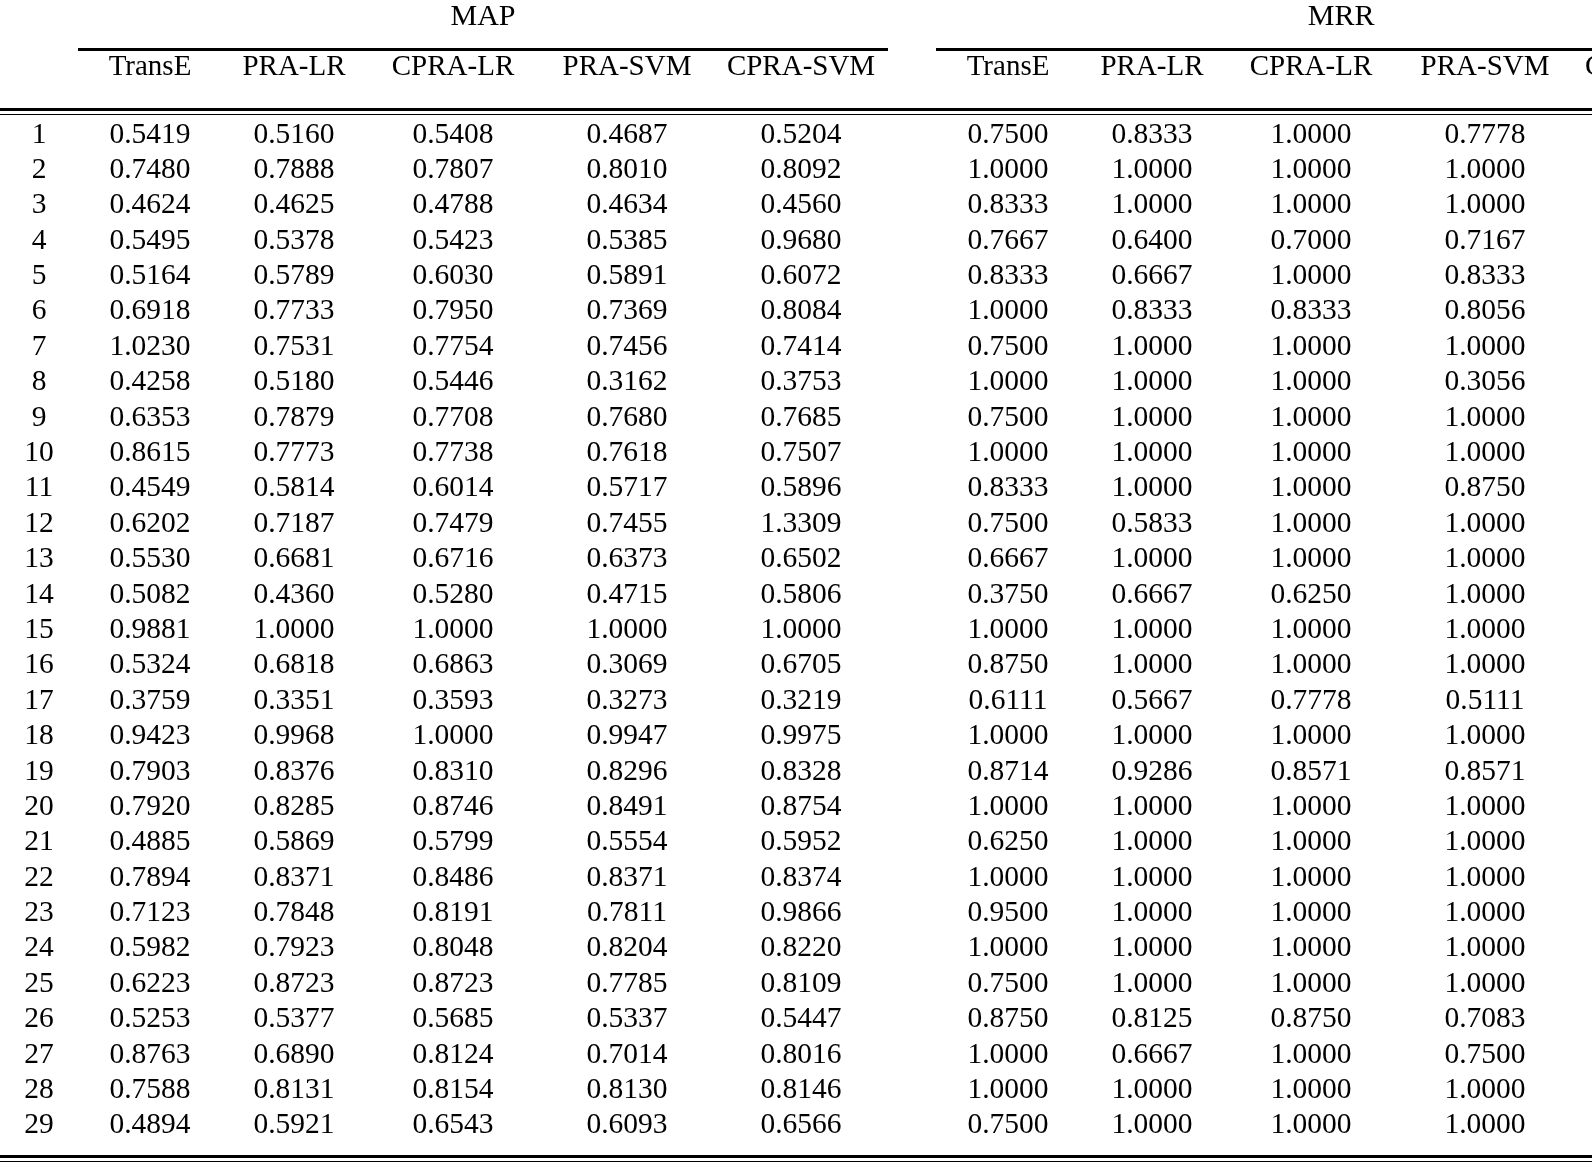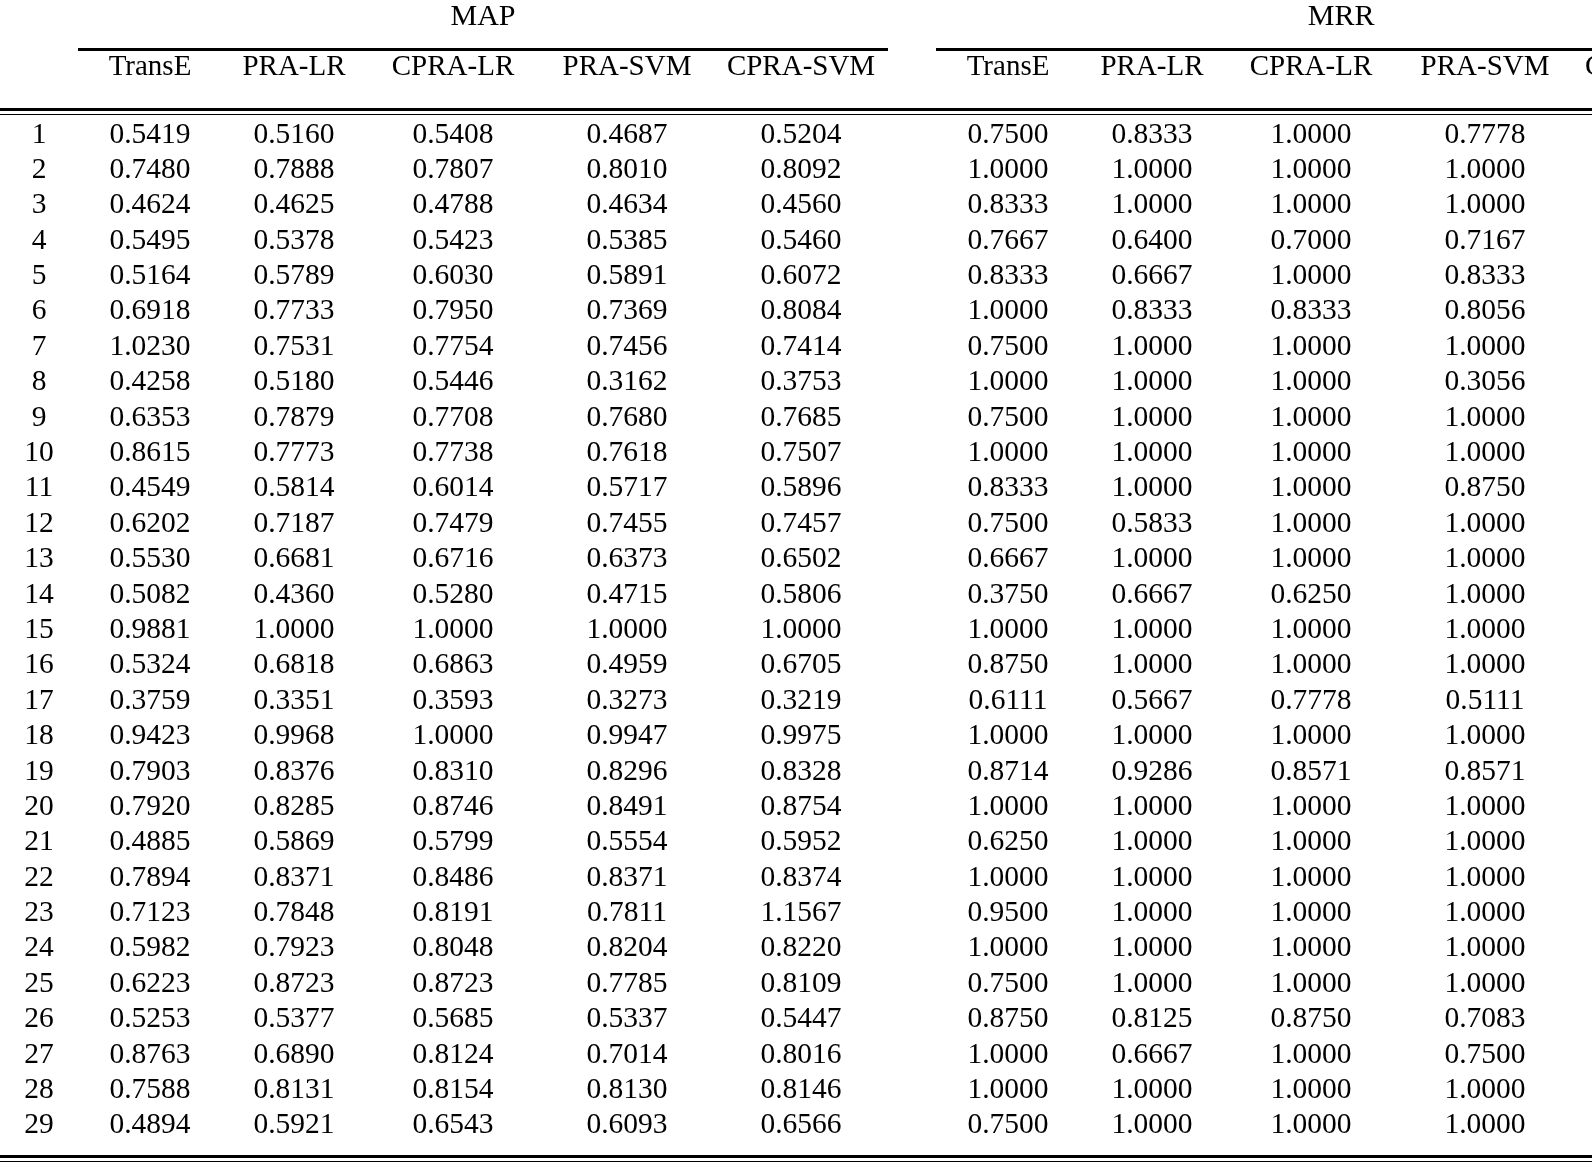--- a/index.html
+++ b/index.html
@@ -205,21 +205,21 @@
           <td>1.0000</td>
           <td>1.0000</td>
           <td>0.8333</td>
         </tr>
         <tr class="data-row">
           <td class="idcell">4</td>
           <td>0.5495</td>
           <td>0.5378</td>
           <td class="bold-val">0.5423</td>
           <td>0.5385</td>
-          <td class="bold-val">0.5460</td>
+          <td class="bold-val">0.9680</td>
           <td class="gapcell"></td>
           <td>0.7667</td>
           <td>0.6400</td>
           <td class="bold-val">0.7000</td>
           <td>0.7167</td>
           <td>0.7000</td>
         </tr>
         <tr class="data-row">
           <td class="idcell">5</td>
           <td>0.5164</td>
@@ -317,21 +317,21 @@
           <td>1.0000</td>
           <td>0.8750</td>
           <td class="bold-val">1.0000</td>
         </tr>
         <tr class="data-row">
           <td class="idcell">12</td>
           <td>0.6202</td>
           <td>0.7187</td>
           <td class="bold-val">0.7479</td>
           <td>0.7455</td>
-          <td class="bold-val">0.7457</td>
+          <td class="bold-val">1.3309</td>
           <td class="gapcell"></td>
           <td>0.7500</td>
           <td>0.5833</td>
           <td class="bold-val">1.0000</td>
           <td>1.0000</td>
           <td>1.0000</td>
         </tr>
         <tr class="data-row">
           <td class="idcell">13</td>
           <td>0.5530</td>
@@ -372,21 +372,21 @@
           <td>1.0000</td>
           <td>1.0000</td>
           <td>1.0000</td>
           <td>1.0000</td>
         </tr>
         <tr class="data-row">
           <td class="idcell">16</td>
           <td>0.5324</td>
           <td>0.6818</td>
           <td class="bold-val">0.6863</td>
-          <td>0.4959</td>
+          <td>0.3069</td>
           <td class="bold-val">0.6705</td>
           <td class="gapcell"></td>
           <td>0.8750</td>
           <td>1.0000</td>
           <td>1.0000</td>
           <td>1.0000</td>
           <td>1.0000</td>
         </tr>
         <tr class="data-row">
           <td class="idcell">17</td>
@@ -471,21 +471,21 @@
           <td>1.0000</td>
           <td>1.0000</td>
           <td>1.0000</td>
         </tr>
         <tr class="data-row">
           <td class="idcell">23</td>
           <td>0.7123</td>
           <td>0.7848</td>
           <td class="bold-val">0.8191</td>
           <td>0.7811</td>
-          <td class="bold-val">1.1567</td>
+          <td class="bold-val">0.9866</td>
           <td class="gapcell"></td>
           <td>0.9500</td>
           <td>1.0000</td>
           <td>1.0000</td>
           <td>1.0000</td>
           <td>1.0000</td>
         </tr>
         <tr class="data-row">
           <td class="idcell">24</td>
           <td>0.5982</td>

